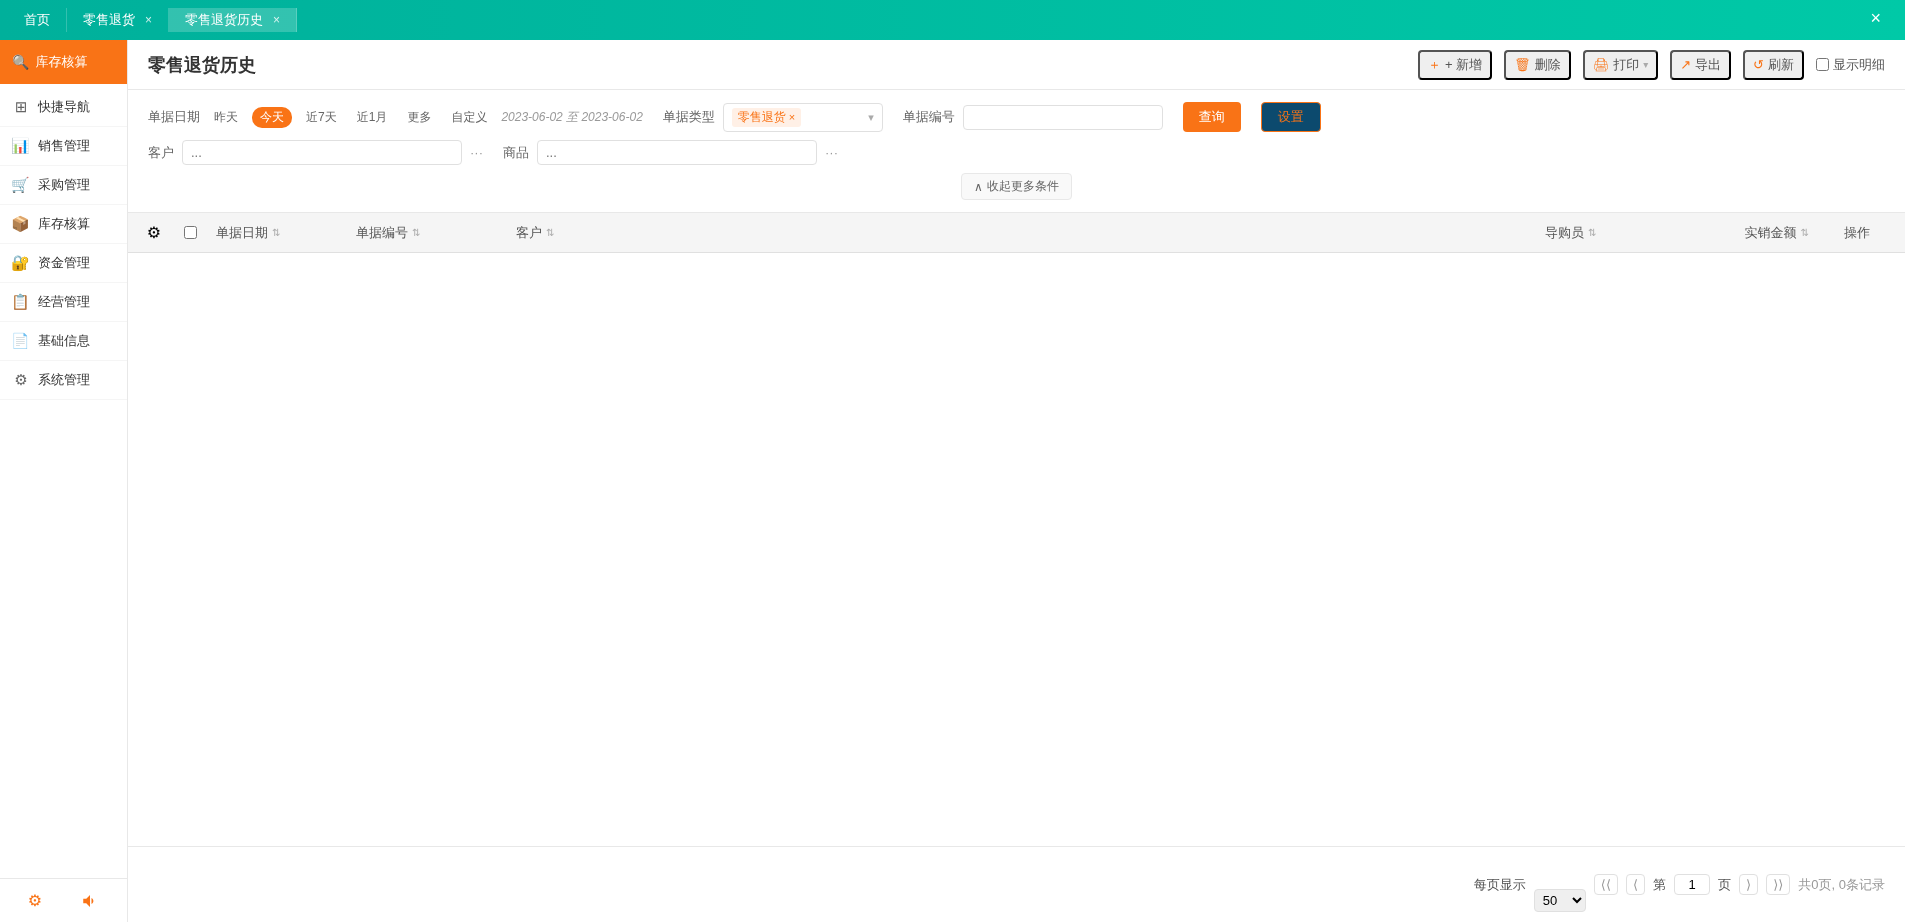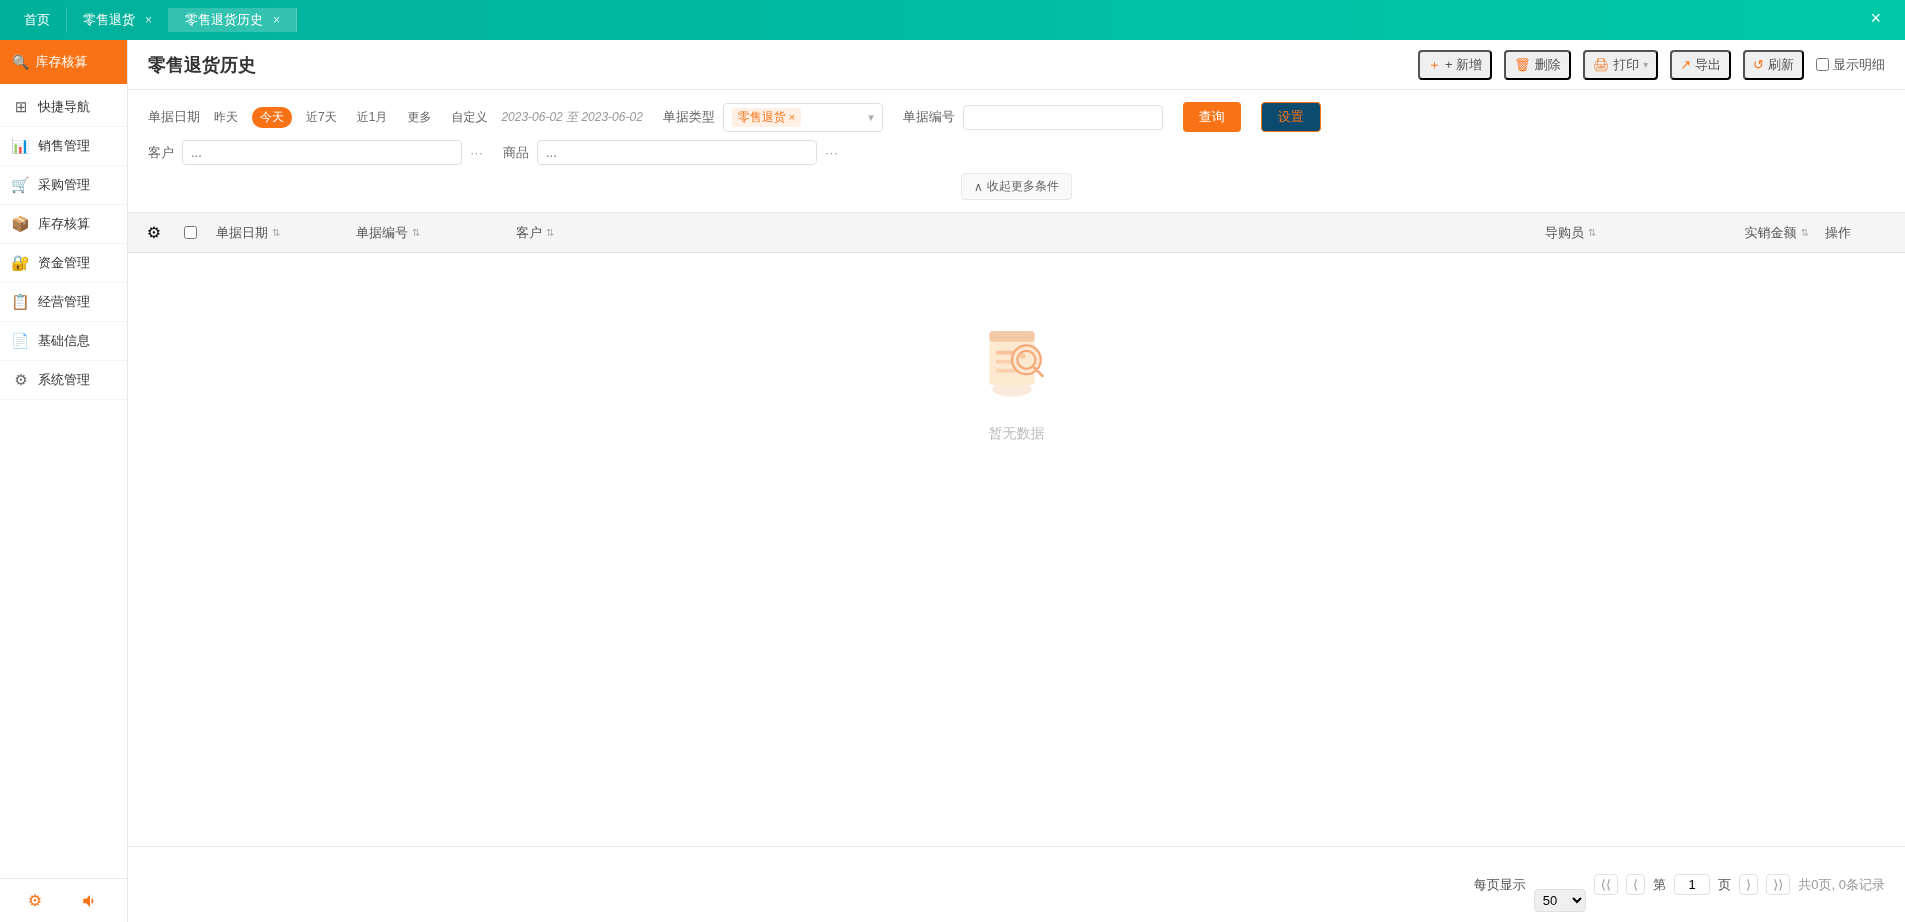--- a/index.html
+++ b/index.html
@@ -325,21 +325,21 @@
       padding: 0 8px;
       cursor: pointer;
       white-space: nowrap;
     }
     .th-sort { color: #aaa; font-size: 10px; }
     .th-date { width: 140px; }
     .th-num { width: 160px; }
     .th-customer { flex: 1; min-width: 200px; }
     .th-guide { width: 160px; }
     .th-amount { width: 120px; text-align: right; justify-content: flex-end; }
-    .th-action { width: 80px; text-align: center; justify-content: flex-start; }
+    .th-action { width: 80px; text-align: center; justify-content: center; }
 
     
     .empty-state {
       display: flex;
       flex-direction: column;
       align-items: center;
       justify-content: center;
       flex: 1;
       padding: 60px 0;
     }
@@ -580,39 +580,20 @@
         </div>
         <div class="th-cell th-amount">
           <span>实销金额</span>
           <span class="th-sort">⇅</span>
         </div>
         <div class="th-cell th-action">
           <span>操作</span>
         </div>
       </div>
 
-      <div class="empty-state">
-        <div class="empty-icon">
-          <svg class="doc-svg" viewBox="0 0 100 100" xmlns="http://www.w3.org/2000/svg">
-
-            <ellipse cx="50" cy="85" rx="22" ry="8" fill="#f5c9a8" opacity="0.4"></ellipse>
-            <rect x="25" y="20" width="50" height="60" rx="4" fill="#fde8d0"></rect>
-            <rect x="25" y="20" width="50" height="12" rx="4" fill="#f5c9a8"></rect>
-            <rect x="32" y="42" width="36" height="4" rx="2" fill="#f5a97a" opacity="0.6"></rect>
-            <rect x="32" y="52" width="28" height="4" rx="2" fill="#f5a97a" opacity="0.4"></rect>
-            <rect x="32" y="62" width="32" height="4" rx="2" fill="#f5a97a" opacity="0.4"></rect>
-
-            <circle cx="66" cy="52" r="16" fill="#fde8d0" stroke="#f5a97a" stroke-width="2.5"></circle>
-            <circle cx="66" cy="52" r="10" fill="none" stroke="#f5a97a" stroke-width="2.5"></circle>
-            <line x1="75" y1="61" x2="84" y2="70" stroke="#f5a97a" stroke-width="3" stroke-linecap="round"></line>
-            <circle cx="62" cy="48" r="3" fill="#f5a97a" opacity="0.5"></circle>
-          </svg>
-        </div>
-        <div class="empty-text">暂无数据</div>
-      </div>
     </div>
 
     <div class="pagination-bar">
       <span>每页显示</span>
       <select class="page-size-select">
         <option>10</option>
         <option>20</option>
         <option selected="">50</option>
         <option>100</option>
       </select>

